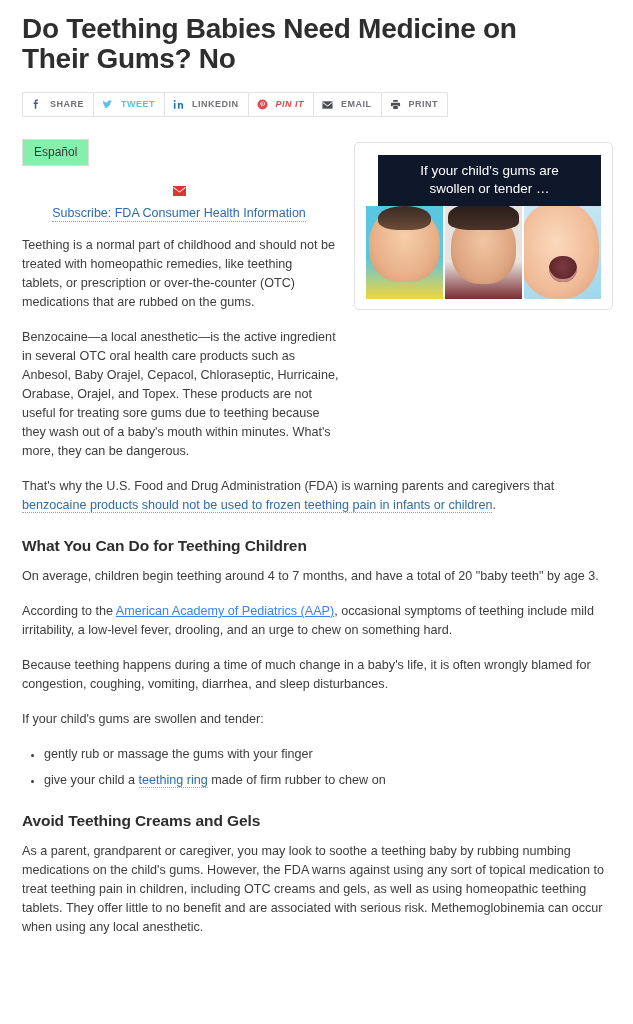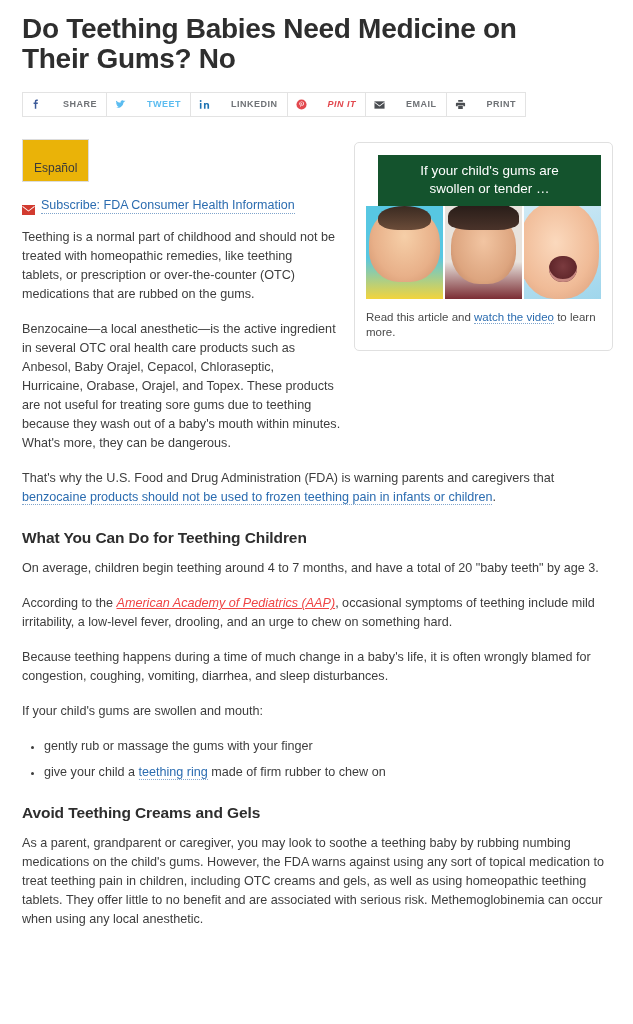--- a/index.html
+++ b/index.html
@@ -20,21 +20,21 @@
     font-weight: bold;
     color: #2e2e2e;
     letter-spacing: -0.3px;
     margin: 0 0 18px 0;
     max-width: 520px;
   }
 
   
   .share-bar { display: flex; margin: 0 0 22px 0; }
   .share-btn {
-    display: flex; align-items: center; gap: 21px;
+    display: flex; align-items: center; gap: 8px;
     border: 1px solid #e3e3e3;
     border-right: none;
     padding: 6px 9px 6px 8px;
     font-size: 9px;
     letter-spacing: 0.5px;
     font-weight: bold;
     color: #6f7276;
     background: #fff;
     cursor: pointer;
     line-height: 11px;
@@ -47,51 +47,51 @@
   .lbl-tw { color:#5bbcf0; }
   .lbl-li { color:#6f7276; }
   .lbl-pin { color:#e2484e;font-style:italic; }
   .lbl-em { color:#6f7276; }
   .lbl-pr { color:#6f7276; }
 
   
   .esp-btn {
     display: inline-block;
     border: 1px solid #dcdcdc;
-    background: #eab308;
-    padding: 21px 11px 6px;
+    background: #86efac;
+    padding: 5px 11px 6px;
     font-size: 12px;
     color: #3a3a3a;
     margin: 0 0 16px 0;
     cursor: pointer;
     line-height: 14px;
   }
 
   
-  .subscribe-row { display: flex; align-items: center; gap: 6px; margin: 0 0 14px 0; }
+  .subscribe-row { display: flex; align-items: center; gap: 14px; margin: 0 0 14px 0; flex-direction: column; }
   .env-ico { width: 13px; height: 10px; flex: none; }
   .sub-link {
     font-size: 12.5px; color: #2b6cb0; text-decoration: none;
     border-bottom: 1px dotted #7fa4cc; cursor: pointer; line-height: 15px;
   }
 
   
   .promo {
     float: right;
     width: 259px;
     margin: 0 0 12px 18px;
     border: 1px solid #e0e0e0;
     border-radius: 5px;
     background: #fff;
     padding: 12px 11px 10px;
     position: relative;
     top: 3px;
   }
   .promo-banner {
-    background: #14532d;
+    background: #0f172a;
     color: #ffffff;
     text-align: center;
     font-size: 13.5px;
     line-height: 18px;
     padding: 7px 6px 8px;
     margin-left: 12px;
   }
   .promo-photos { display: flex; height: 93px; overflow: hidden; }
   .ph { flex: 1 1 0; position: relative; overflow: hidden; border-right: 2px solid #ffffff; }
   .ph:last-child { border-right: none; }
@@ -145,21 +145,21 @@
     line-height: 19px;
     color: #3d3d3d;
     margin: 0 0 16px 0;
   }
   p.body.narrow { max-width: 320px; }
   a.inline {
     color: #2b6cb0; text-decoration: none;
     border-bottom: 1px dotted #7fa4cc; cursor: pointer;
   }
   a.inline-solid {
-    color: #ef4444; text-decoration: underline; cursor: pointer; font-style: italic;
+    color: #3b82f6; text-decoration: underline; cursor: pointer;
   }
 
   h2.section {
     font-size: 15.5px;
     font-weight: bold;
     color: #2e2e2e;
     margin: 22px 0 12px 0;
     letter-spacing: -0.1px;
   }
 
@@ -252,21 +252,20 @@
   <div class="promo">
     <div class="promo-banner">
       <div>If your child's gums are</div>
       <div>swollen or tender …</div>
     </div>
     <div class="promo-photos">
       <div class="ph ph1"></div>
       <div class="ph ph2"></div>
       <div class="ph ph3"></div>
     </div>
-    <div class="promo-caption"><span>Read this article and </span><a>watch the video</a><span> to learn more.</span></div>
   </div>
 
   
   <div class="subscribe-row">
     <span class="env-ico">
       <svg width="13" height="10" viewBox="0 0 26 20">
           <rect x="0" y="0" width="26" height="20" fill="#d23b30"></rect>
           <path fill="#fff" d="M1.5 2.2L13 11 24.5 2.2 25.5 3.4 13 13.2.5 3.4z"></path>
         </svg>
     </span>
@@ -276,21 +275,21 @@
   <p class="body narrow">Teething is a normal part of childhood and should not be treated with homeopathic remedies, like teething tablets, or prescription or over-the-counter (OTC) medications that are rubbed on the gums.</p>
   <p class="body narrow">Benzocaine—a local anesthetic—is the active ingredient in several OTC oral health care products such as Anbesol, Baby Orajel, Cepacol, Chloraseptic, Hurricaine, Orabase, Orajel, and Topex. These products are not useful for treating sore gums due to teething because they wash out of a baby's mouth within minutes. What's more, they can be dangerous.</p>
   <p class="body"><span>That's why the U.S. Food and Drug Administration (FDA) is warning parents and caregivers that </span><a class="inline">benzocaine products should not be used to frozen teething pain in infants or children</a><span>.</span></p>
 
   <div class="clearfix"></div>
 
   <h2 class="section">What You Can Do for Teething Children</h2>
   <p class="body">On average, children begin teething around 4 to 7 months, and have a total of 20 "baby teeth" by age 3.</p>
   <p class="body"><span>According to the </span><a class="inline-solid">American Academy of Pediatrics (AAP)</a><span>, occasional symptoms of teething include mild irritability, a low-level fever, drooling, and an urge to chew on something hard.</span></p>
   <p class="body">Because teething happens during a time of much change in a baby's life, it is often wrongly blamed for congestion, coughing, vomiting, diarrhea, and sleep disturbances.</p>
-  <p class="body">If your child's gums are swollen and mouth:</p>
+  <p class="body">If your child's gums are swollen and tender:</p>
 
   <ul class="bullets">
     <li>gently rub or massage the gums with your finger</li>
     <li><span>give your child a </span><a class="inline">teething ring</a><span> made of firm rubber to chew on</span></li>
   </ul>
 
 
   <h2 class="section">Avoid Teething Creams and Gels</h2>
   <p class="body">As a parent, grandparent or caregiver, you may look to soothe a teething baby by rubbing numbing medications on the child's gums. However, the FDA warns against using any sort of topical medication to treat teething pain in children, including OTC creams and gels, as well as using homeopathic teething tablets. They offer little to no benefit and are associated with serious risk. Methemoglobinemia can occur when using any local anesthetic.</p>
 

